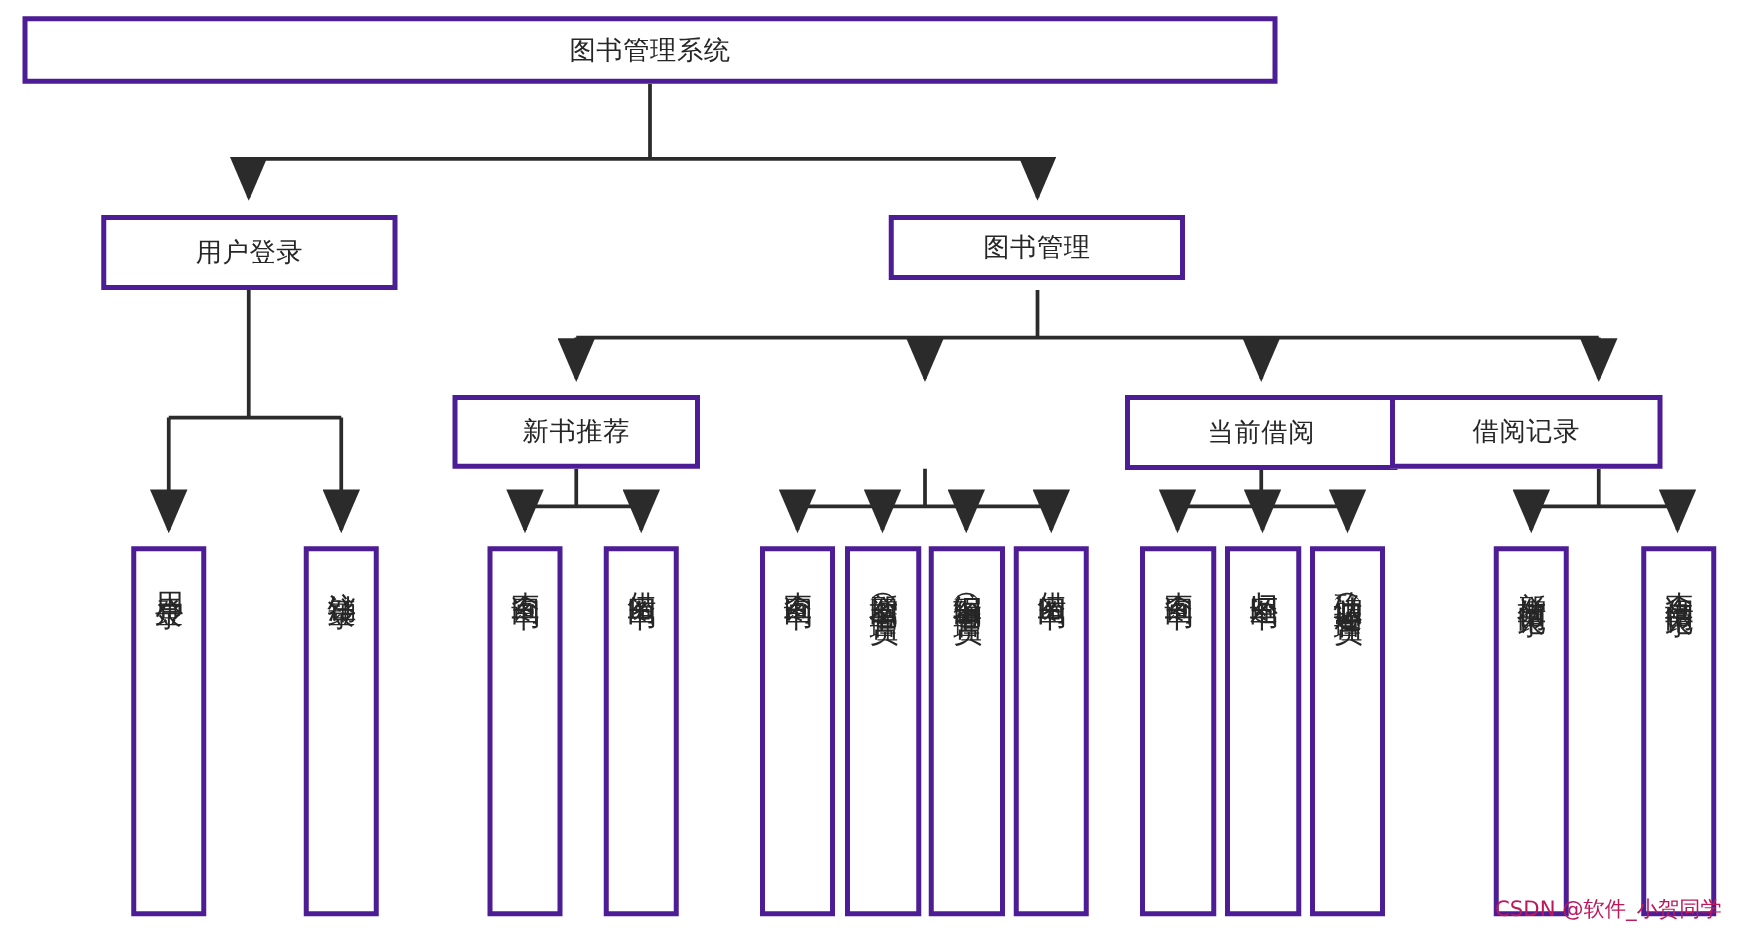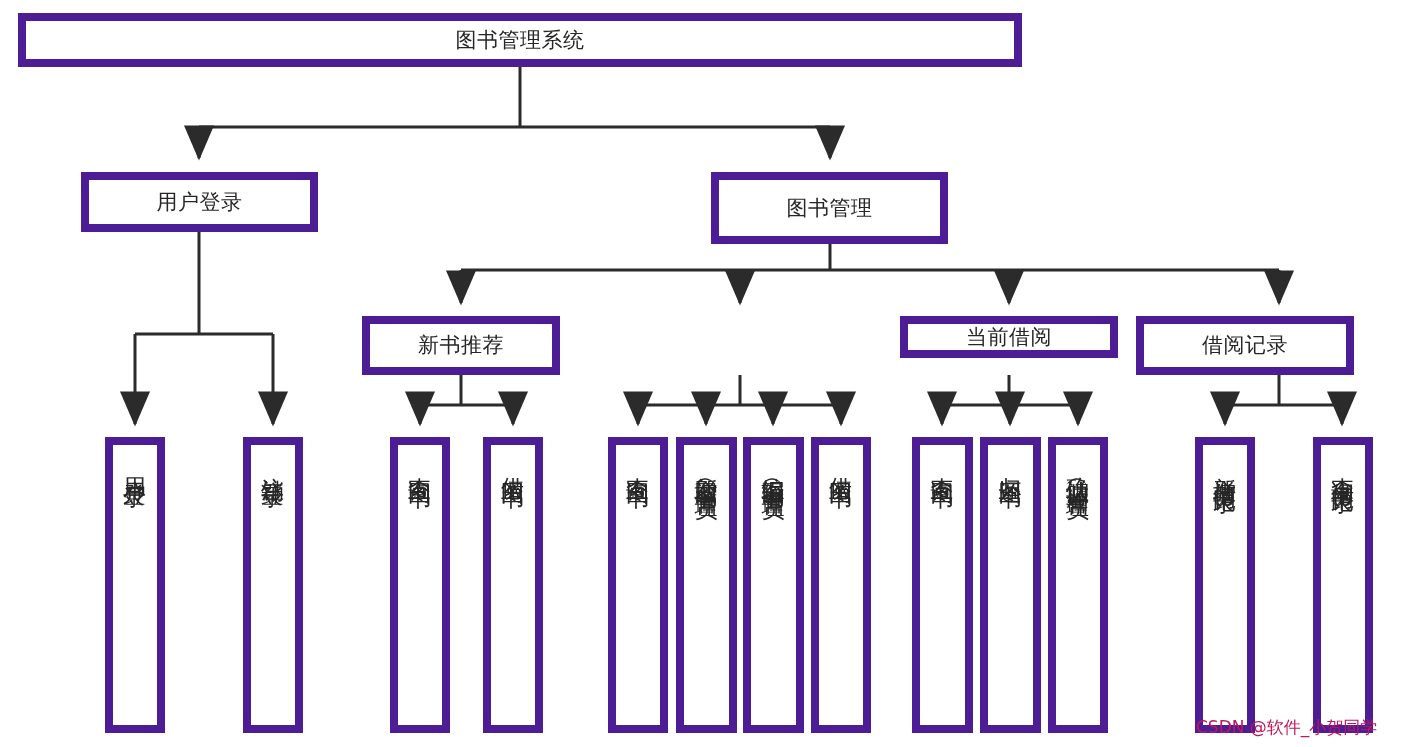--- a/index.html
+++ b/index.html
@@ -21,21 +21,21 @@
     left: 0;
     top: 0;
     width: 1405px;
     height: 747px;
     pointer-events: none;
   }
   .node {
     position: absolute;
     box-sizing: border-box;
     background: #ffffff;
-    border: 8px solid #4c1d95;
+    border: 4px solid #4c1d95;
     display: flex;
     align-items: center;
     justify-content: center;
     color: #262626;
     z-index: 2;
   }
   .node .label {
     display: block;
     text-align: center;
     line-height: 1.18;
@@ -123,31 +123,31 @@
     </g>
   </svg>
 
   <div class="node horiz" style="left:18px; top:13px; width:1004px; height:54px;">
     <span class="label">图书管理系统</span>
   </div>
 
   <div class="node horiz" style="left:81px; top:172px; width:237px; height:60px;">
     <span class="label">用户登录</span>
   </div>
-  <div class="node horiz" style="left:711px; top:172px; width:237px; height:72px;">
+  <div class="node horiz" style="left:711px; top:172px; width:237px; height:52px;">
     <span class="label">图书管理</span>
   </div>
 
   <div class="node horiz" style="left:362px; top:316px; width:198px; height:59px;">
     <span class="label">新书推荐</span>
   </div>
-  <div class="node horiz" style="left:900px; top:316px; width:218px; height:42px;">
+  <div class="node horiz" style="left:900px; top:316px; width:218px; height:60px;">
     <span class="label">当前借阅</span>
   </div>
-  <div class="node horiz" style="left:1136px; top:316px; width:218px; height:59px;">
+  <div class="node horiz" style="left:1112px; top:316px; width:218px; height:59px;">
     <span class="label">借阅记录</span>
   </div>
 
   <div class="node vert" style="left:105px; top:437px; width:60px; height:296px;">
     <span class="label">用户登录</span>
   </div>
   <div class="node vert" style="left:243px; top:437px; width:60px; height:296px;">
     <span class="label">注销登录</span>
   </div>
 

